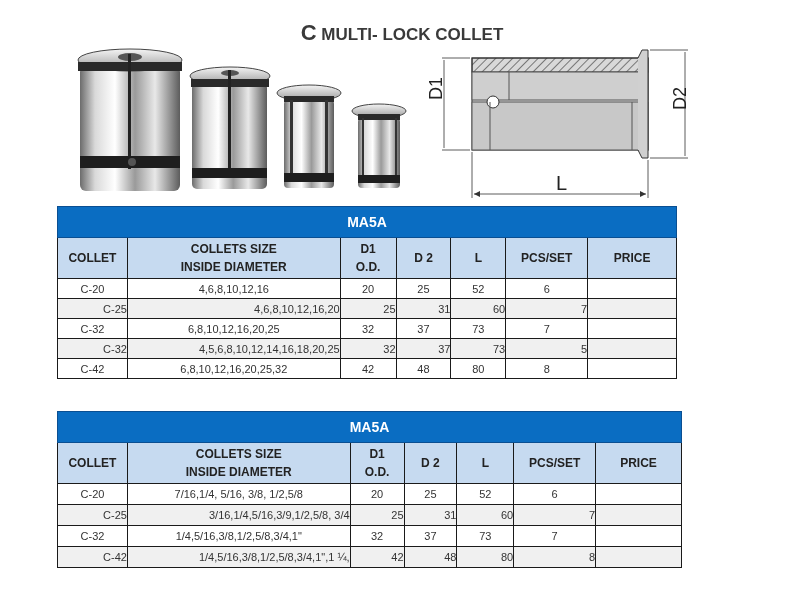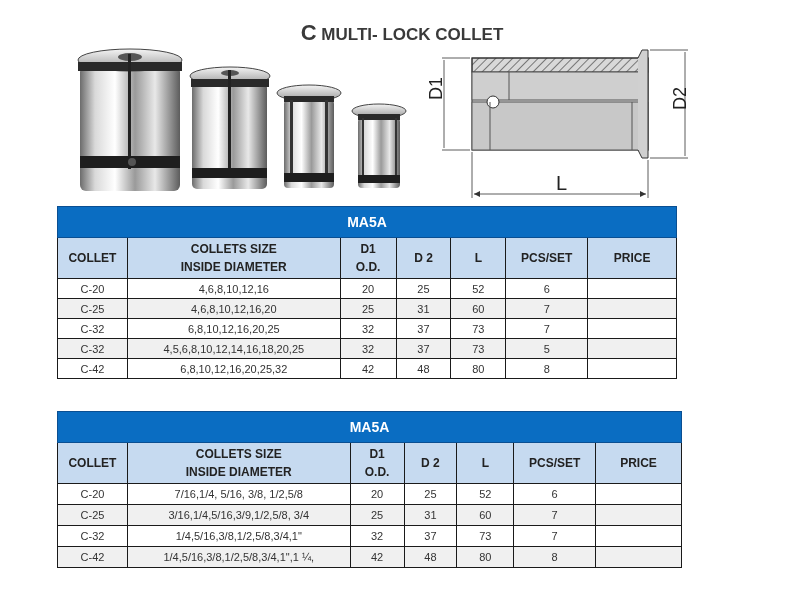--- a/index.html
+++ b/index.html
@@ -6,21 +6,21 @@
   body{width:804px;height:594px;position:relative;overflow:hidden;font-family:"Liberation Sans",sans-serif;color:#222;}
   .title{position:absolute;left:0;width:804px;top:20px;text-align:center;font-weight:bold;color:#3a3a3a;font-size:17px;letter-spacing:0px;}
   .title .big{font-size:22px;}
   .photos{position:absolute;left:62px;top:38px;width:355px;height:160px;}
   .drawing{position:absolute;left:420px;top:40px;width:280px;height:160px;}
   table.spec{position:absolute;border-collapse:collapse;font-size:11px;}
   table.spec td,table.spec th{border:1px solid #1a1a1a;text-align:center;padding:0;}
   table.spec th.band{background:#0a6dc2;color:#fff;font-size:14px;font-weight:bold;height:30px;border:1px solid #0a4f92;}
   table.spec tr.hdr th{background:#c6daf0;font-weight:bold;font-size:12px;color:#222;line-height:18px;}
   table.spec tr.row td{height:19px;color:#333;}
-  table.spec tr.row.alt td{background:#f0f0f0;}
+  table.spec tr.row.alt td{background:#f0f0f0;text-align:right;}
   #t1{left:57px;top:206px;width:620px;}
   #t2{left:57px;top:411px;width:625px;}
   #t1 tr.hdr th{height:40px;}
   #t2 tr.hdr th{height:40px;}
   #t2 tr.row td{height:20px;}
 </style>
 </head>
 <body>
 
 <div class="title">

